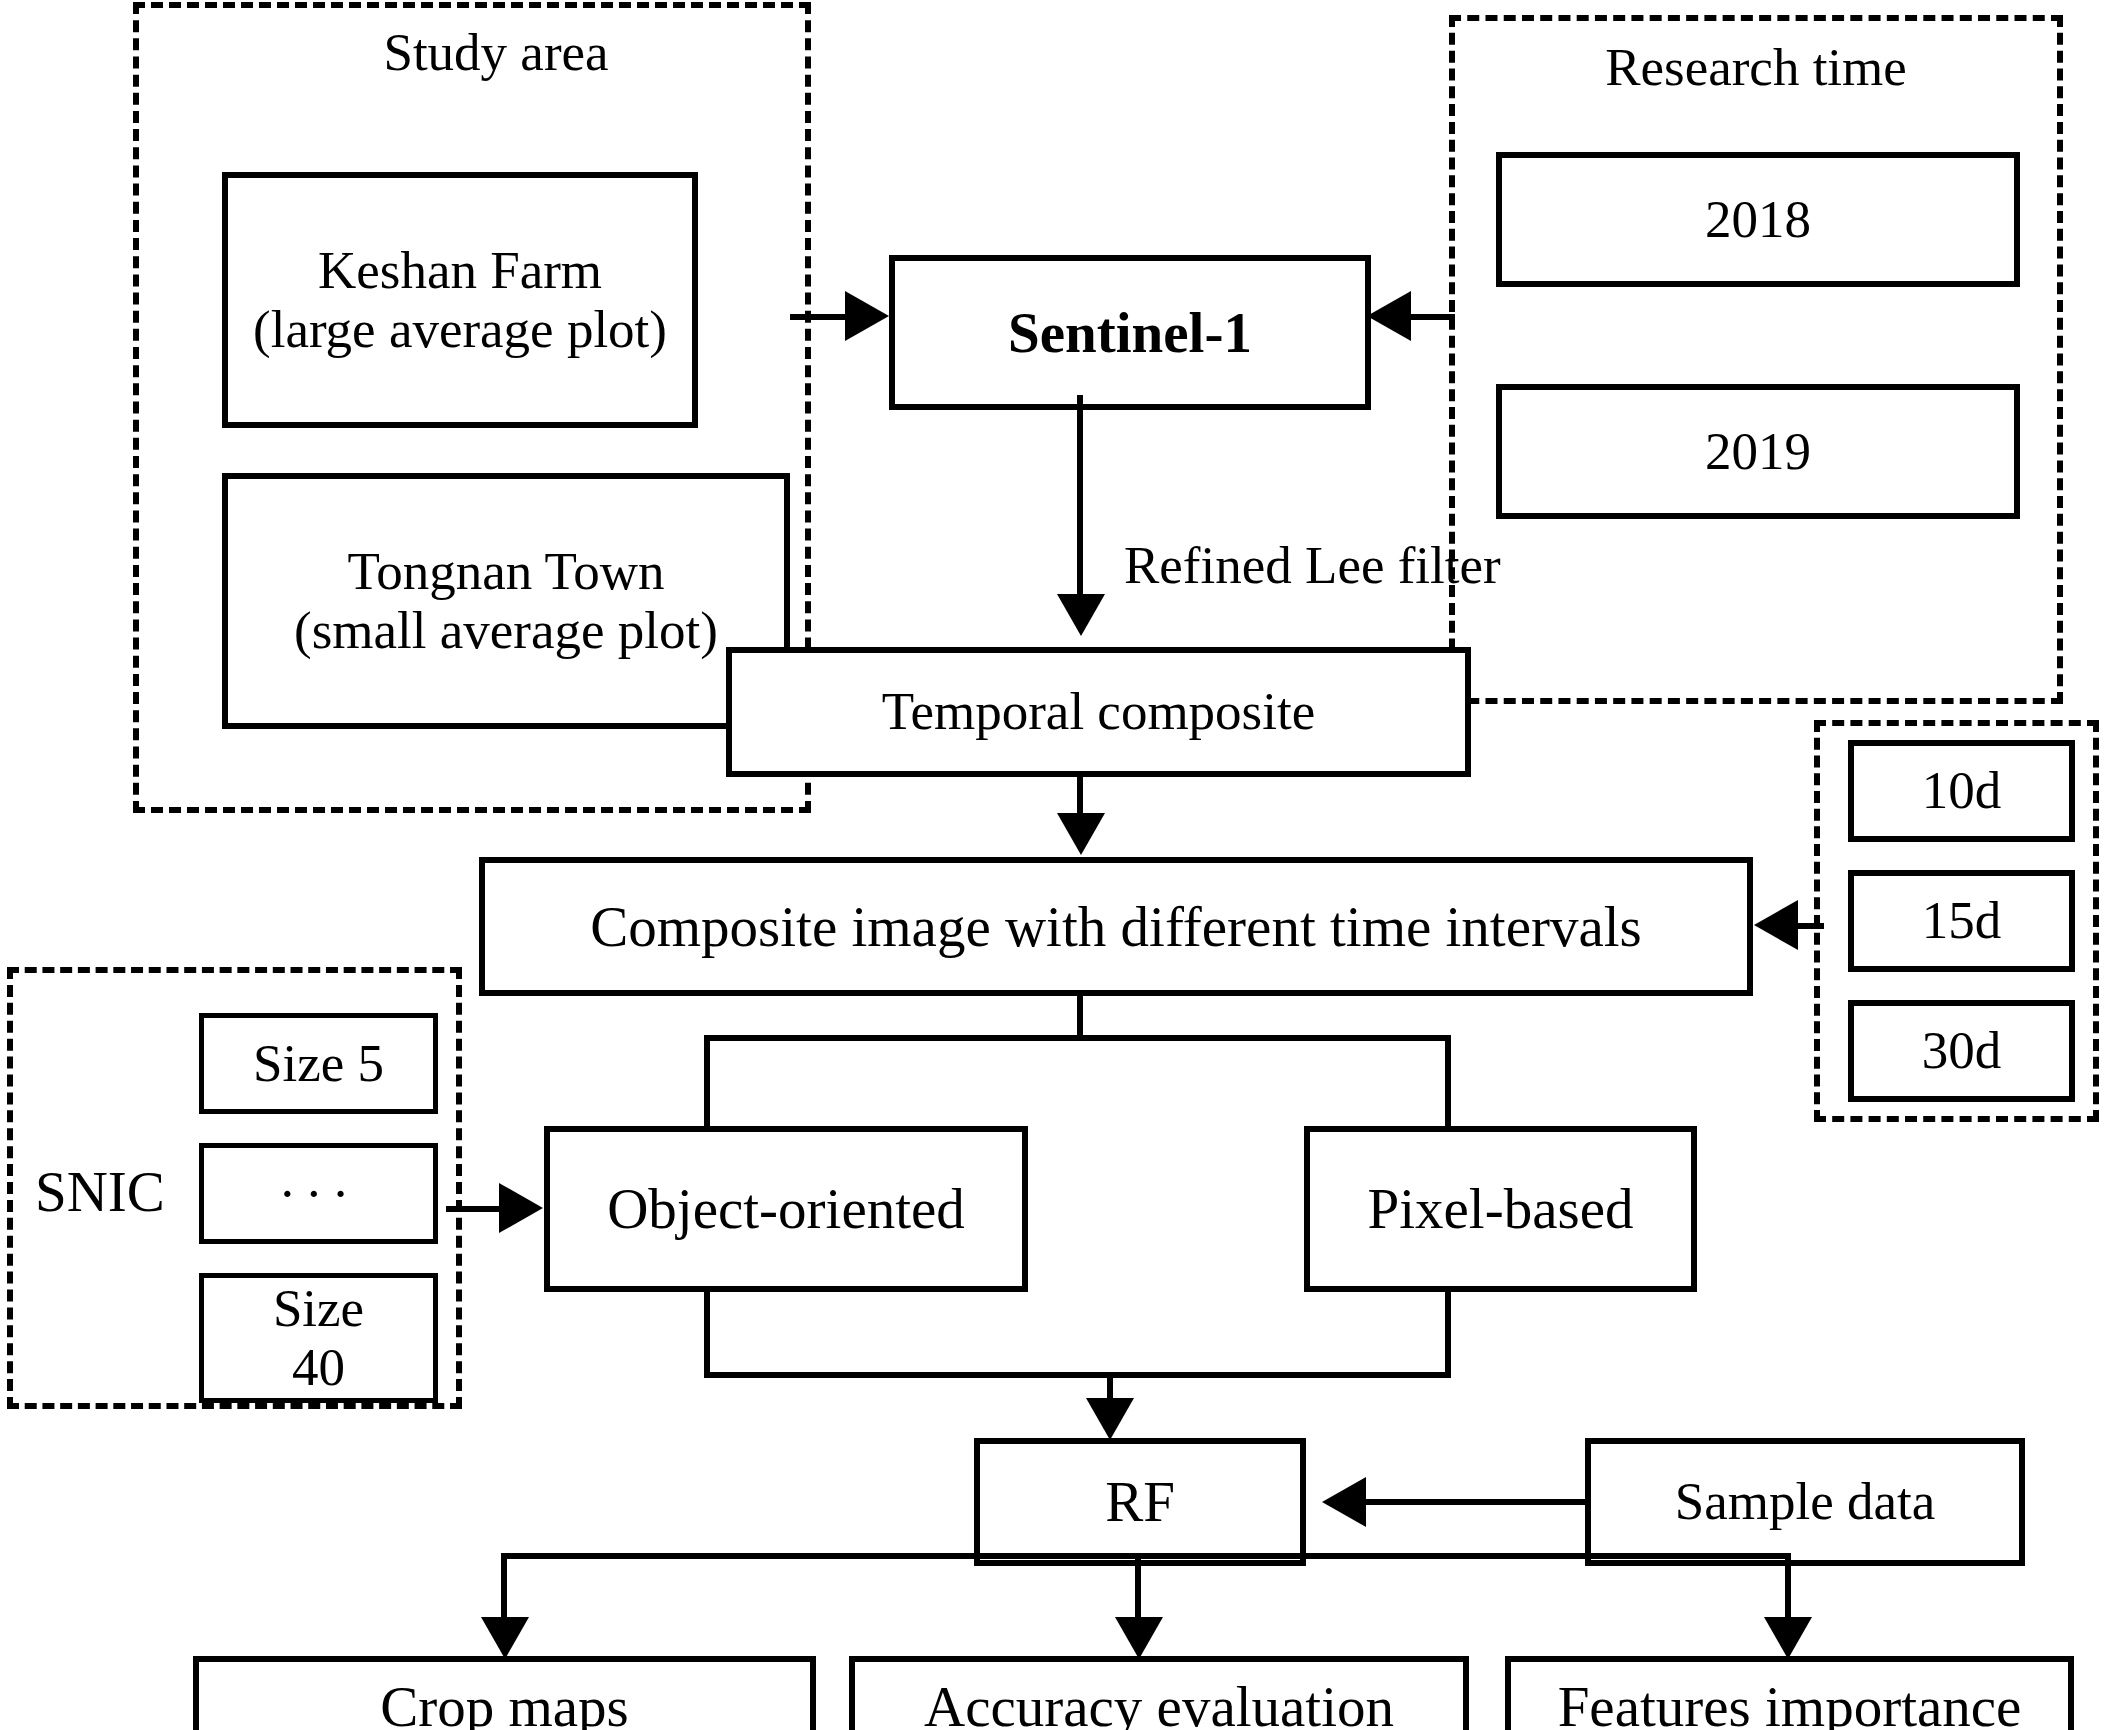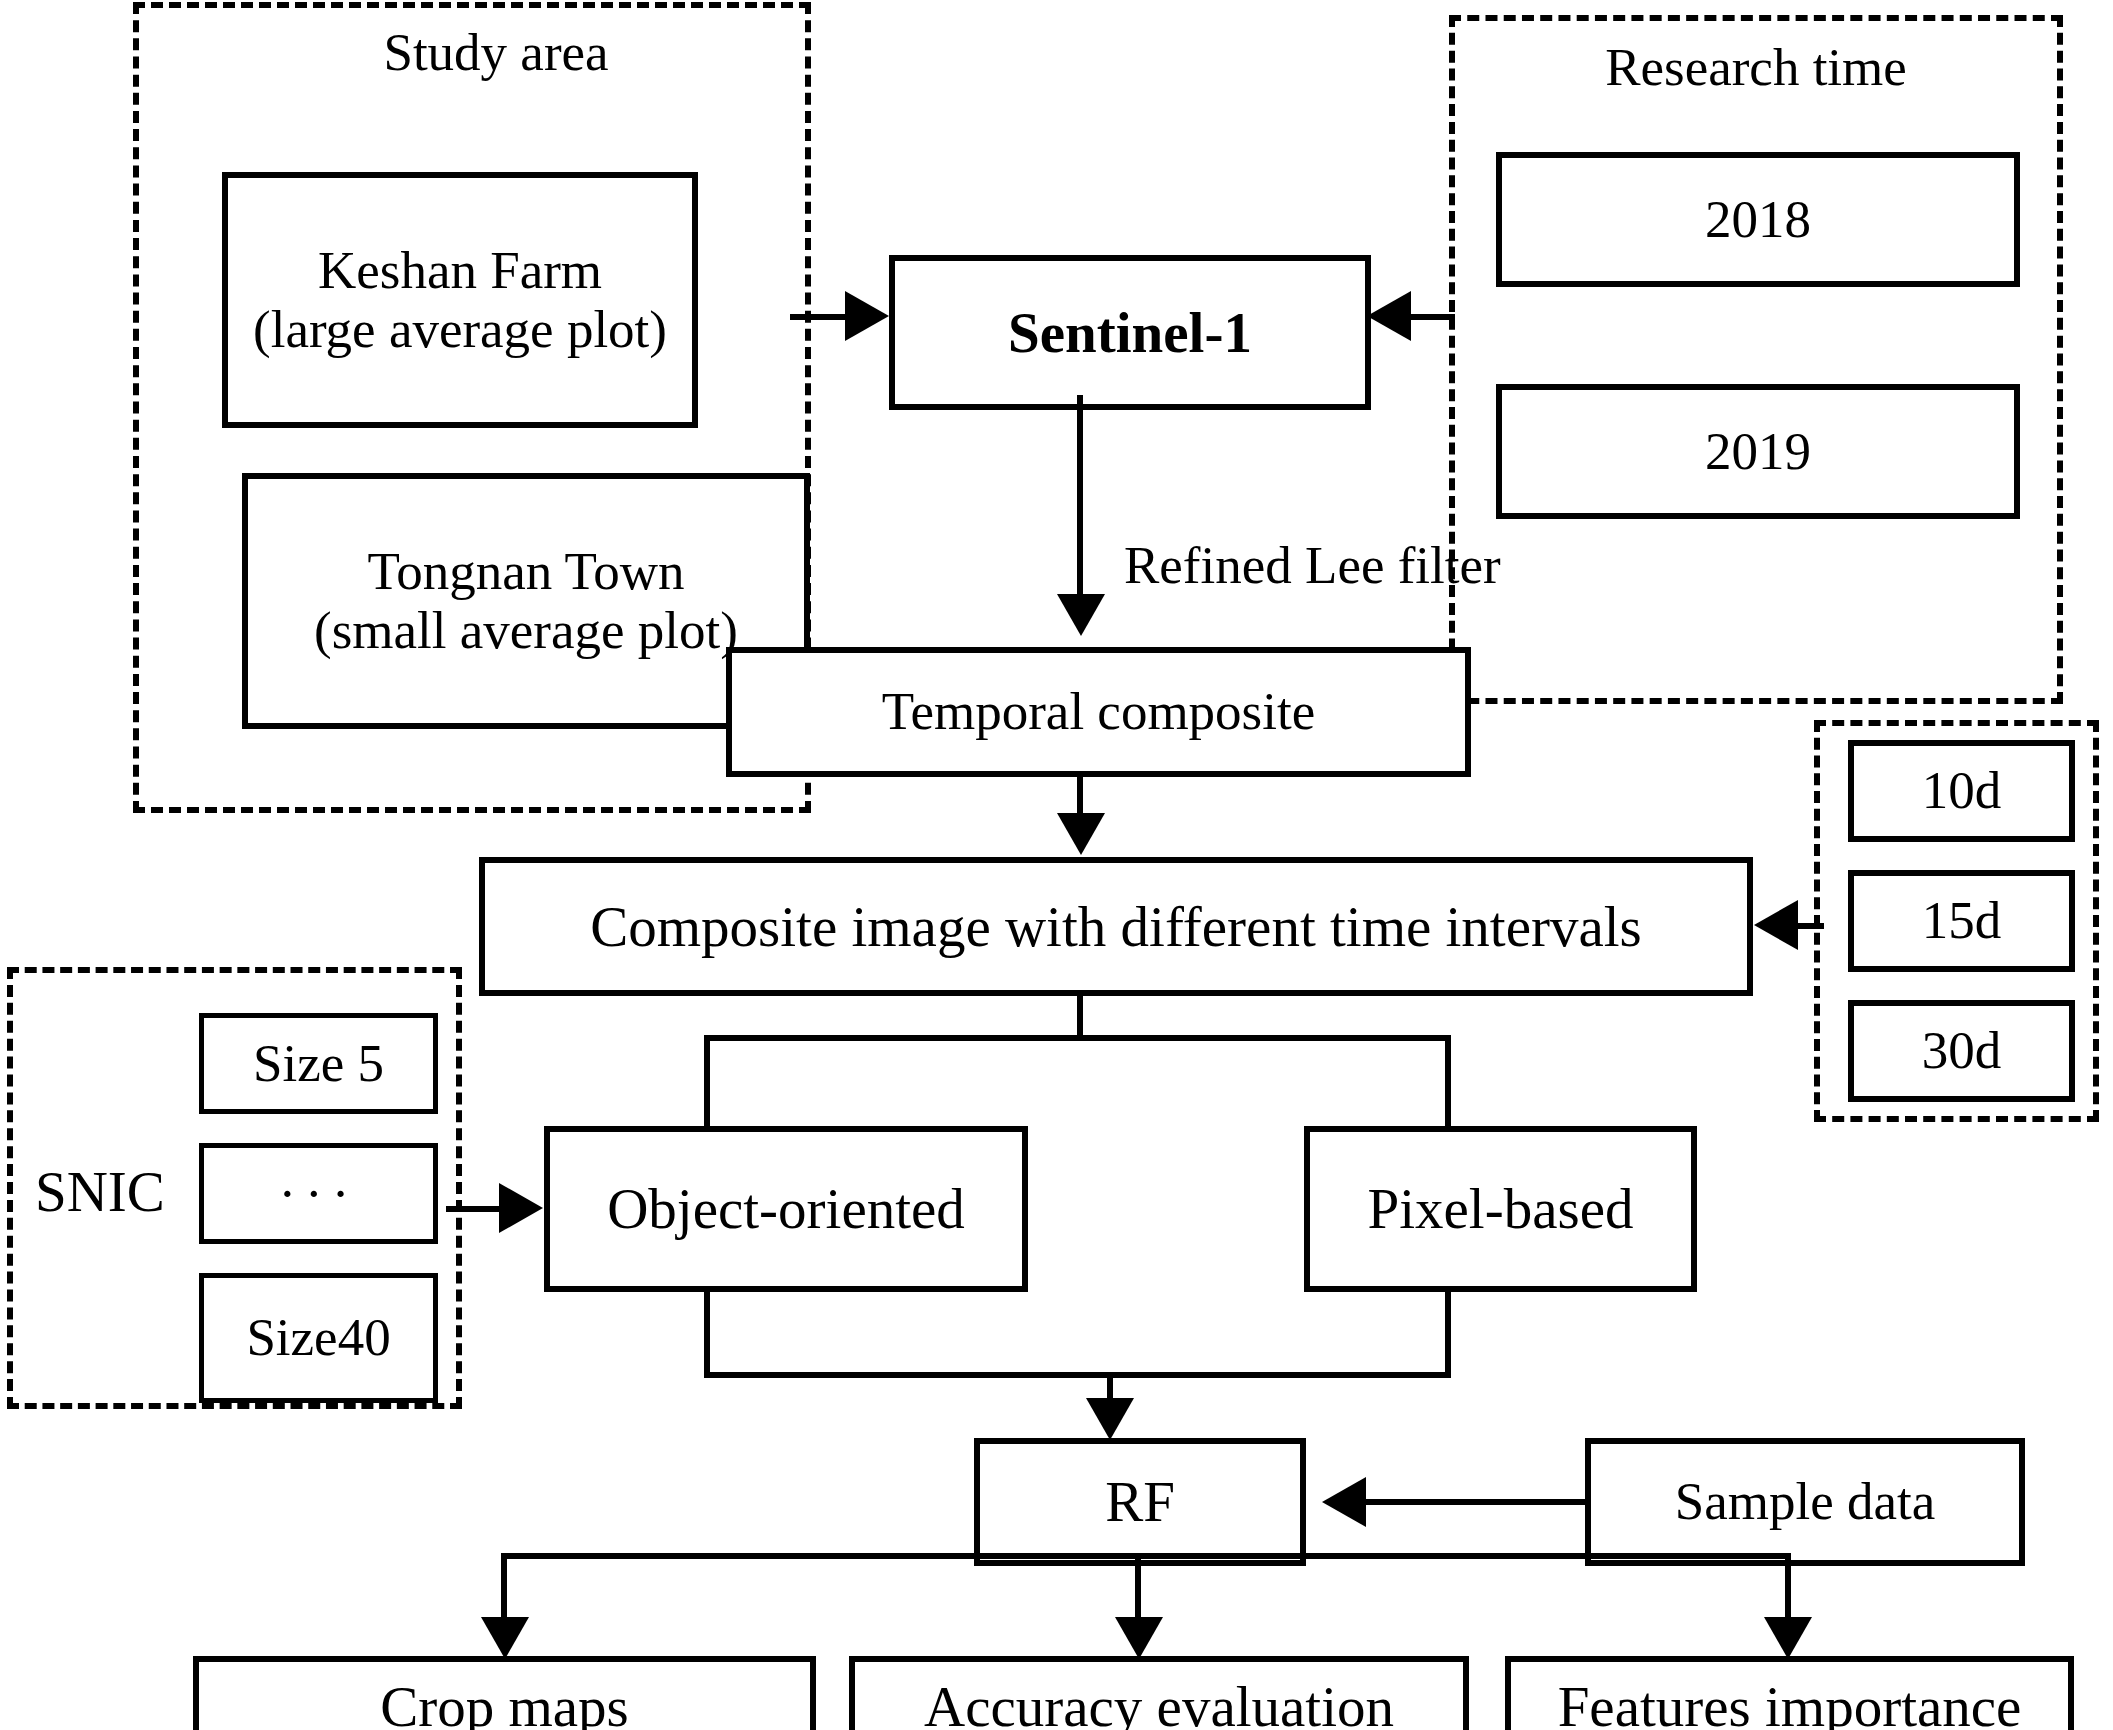--- a/index.html
+++ b/index.html
@@ -70,21 +70,21 @@
 <div id="stage">
 
   <div class="dashed" style="left:133px;top:1.8px;width:678px;height:811px;"></div>
   <div class="grp-title f58" style="left:133px;top:22px;width:678px;padding-left:24px;">Study area</div>
 
   <div class="box" style="left:222px;top:172px;width:476px;height:256px;flex-direction:column;">
     <span class="f58">Keshan Farm</span>
     <span class="f58">(large average plot)</span>
   </div>
 
-  <div class="box" style="left:222px;top:473px;width:568px;height:256px;flex-direction:column;margin-left:20px;">
+  <div class="box" style="left:222px;top:473px;width:568px;height:256px;flex-direction:column;">
     <span class="f58">Tongnan Town</span>
     <span class="f58">(small average plot)</span>
   </div>
 
   <div class="hline" style="left:790px;top:314px;width:57px;"></div>
   <div class="arrow-r" style="left:845px;top:291px;"></div>
 
   <div class="dashed" style="left:1449px;top:14.6px;width:614px;height:689px;"></div>
   <div class="grp-title f58" style="left:1449px;top:37px;width:614px;">Research time</div>
 
@@ -129,21 +129,21 @@
   <div class="vline" style="left:1107px;top:1372px;height:33px;"></div>
   <div class="arrow-d" style="left:1086px;top:1398px;"></div>
 
   <div class="dashed" style="left:7.3px;top:967px;width:455px;height:442px;"></div>
   <div class="label f62" style="left:35px;top:1159px;">SNIC</div>
 
   <div class="box thin f58" style="left:199px;top:1001px;width:239px;height:101px;">Size 5</div>
   <div class="box thin" style="left:199px;top:1131px;width:239px;height:101px;">
     <span class="dots">···</span>
   </div>
-  <div class="box thin" style="left:199px;top:1261px;width:239px;height:130px;flex-direction:row;">
+  <div class="box thin" style="left:199px;top:1261px;width:239px;height:130px;flex-direction:column;">
     <span class="f58">Size</span>
     <span class="f58">40</span>
   </div>
 
   <div class="hline" style="left:446px;top:1206px;width:57px;"></div>
   <div class="arrow-r" style="left:499px;top:1183px;"></div>
 
   <div class="box f62" style="left:974px;top:1438px;width:332px;height:128px;">RF</div>
 
   <div class="box f58" style="left:1585px;top:1438px;width:440px;height:128px;">Sample data</div>

